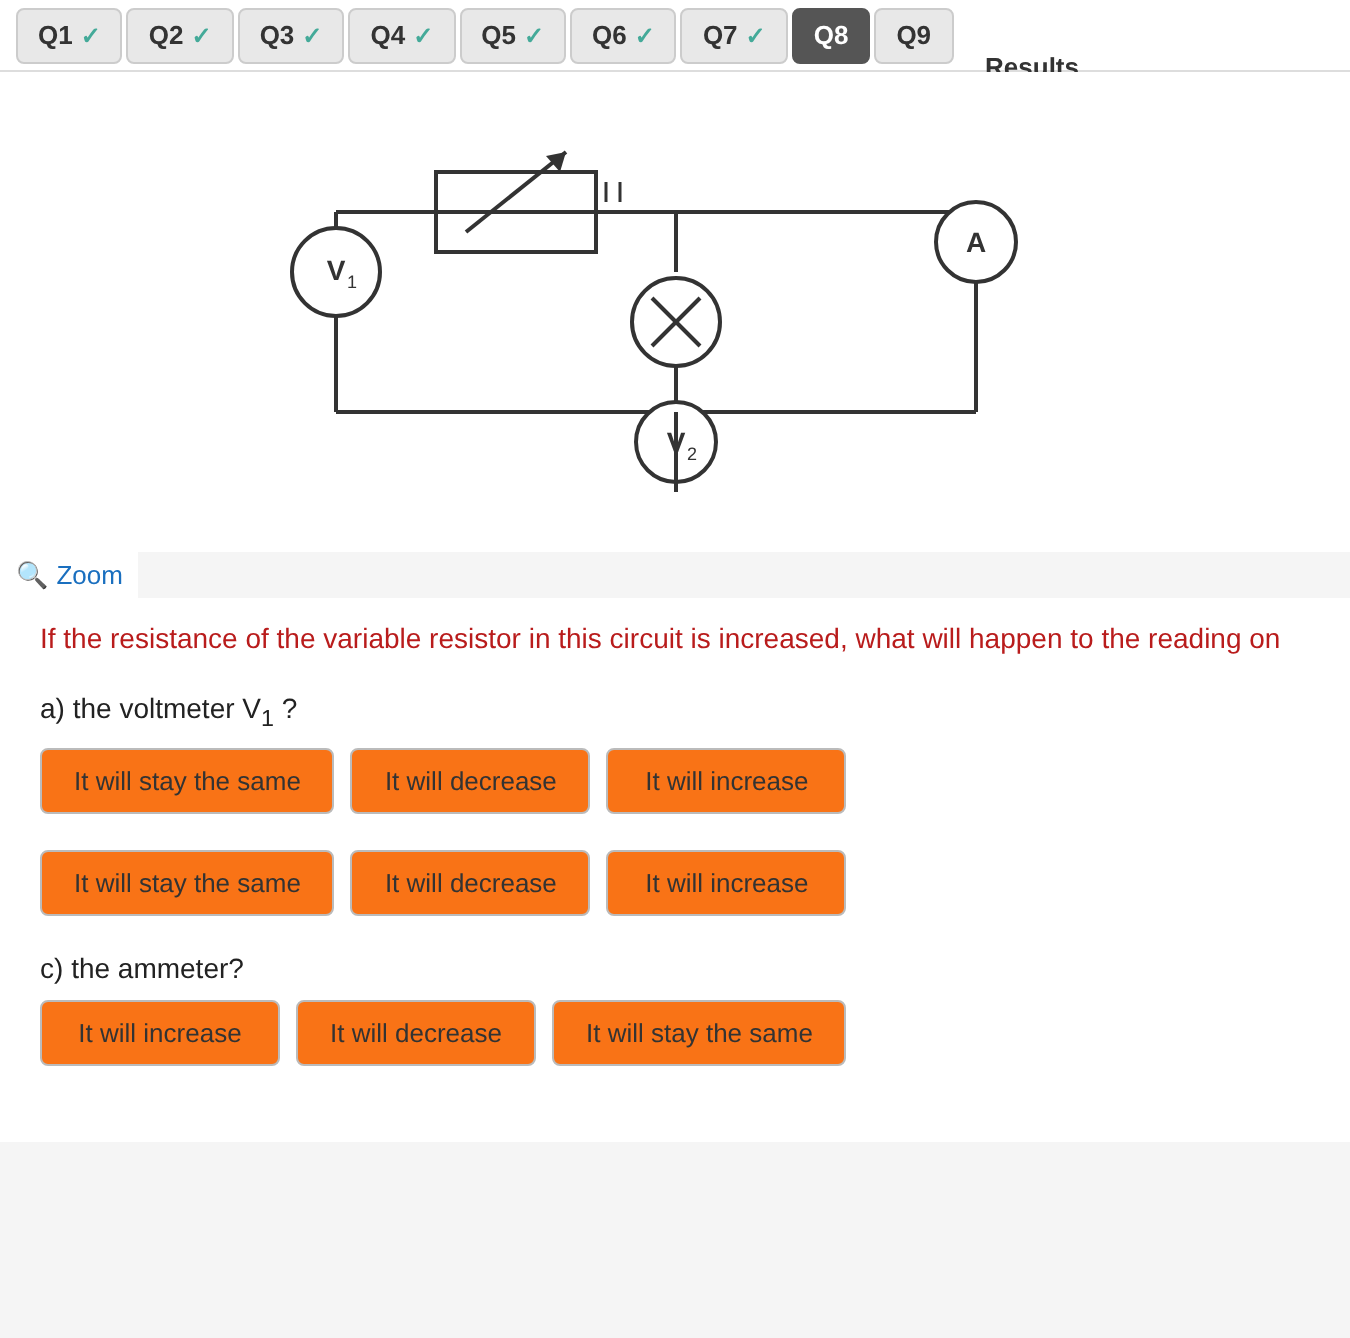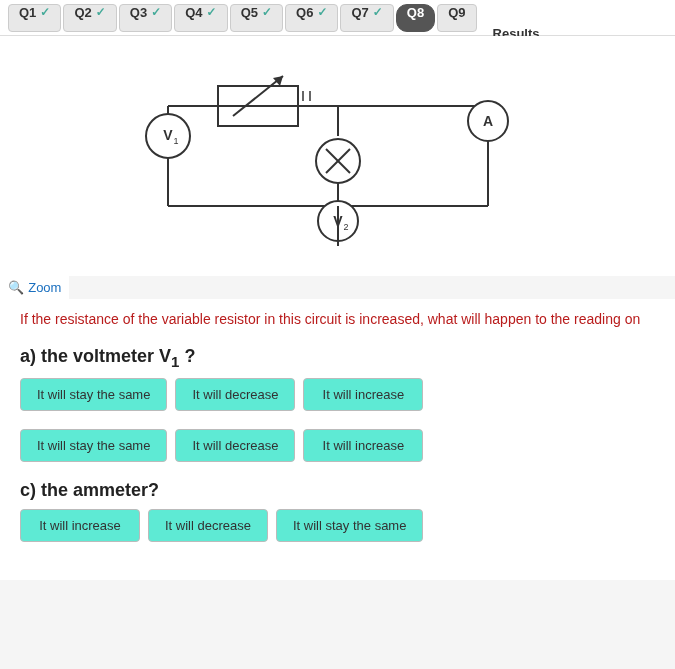--- a/index.html
+++ b/index.html
@@ -16,37 +16,36 @@
       display: flex;
       align-items: center;
       background: #fff;
       border-bottom: 1px solid #ddd;
       padding: 0 8px;
       height: 36px;
       gap: 2px;
     }
     .nav-item {
       display: flex;
-      align-items: flex-start;
+      align-items: center;
       gap: 4px;
       padding: 0 10px;
       font-size: 13px;
       font-weight: 600;
       color: #333;
       border-radius: 4px;
       cursor: pointer;
       border: 1px solid #ccc;
       background: #e8e8e8;
       height: 28px;
     }
     .nav-item.active {
       background: #555;
       color: #fff;
       border-color: #555;
-      border-radius: 11px;
     }
     .nav-item .check {
       color: #4a9;
       font-size: 12px;
     }
     .nav-results {
       font-size: 13px;
       font-weight: 600;
       color: #333;
       padding: 4px 10px;
@@ -83,33 +82,33 @@
     .question-text {
       font-size: 14px;
       color: #b91c1c;
       margin-bottom: 16px;
       line-height: 1.5;
     }
     .sub-question {
       margin-bottom: 18px;
     }
     .sub-label {
-      font-size: 18px;
-      font-weight: 700;
+      font-size: 14px;
+      font-weight: 400;
       color: #222;
       margin-bottom: 8px;
     }
     .options-row {
       display: flex;
       gap: 8px;
       flex-wrap: wrap;
     }
     .option-btn {
       border: 1px solid #bbb;
-      background: #5eead4;
+      background: #f97316;
       padding: 8px 16px;
       font-size: 13px;
       color: #333;
       border-radius: 4px;
       cursor: pointer;
       min-width: 120px;
     }
 
     
     .circuit-svg {

